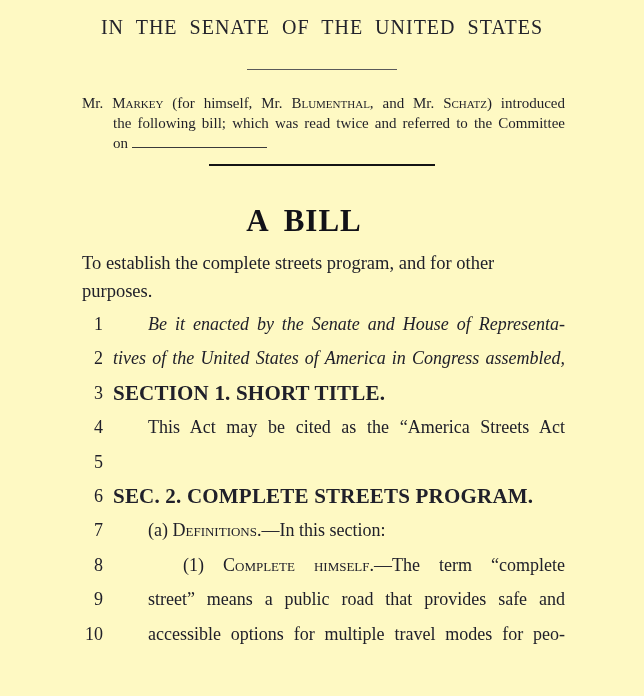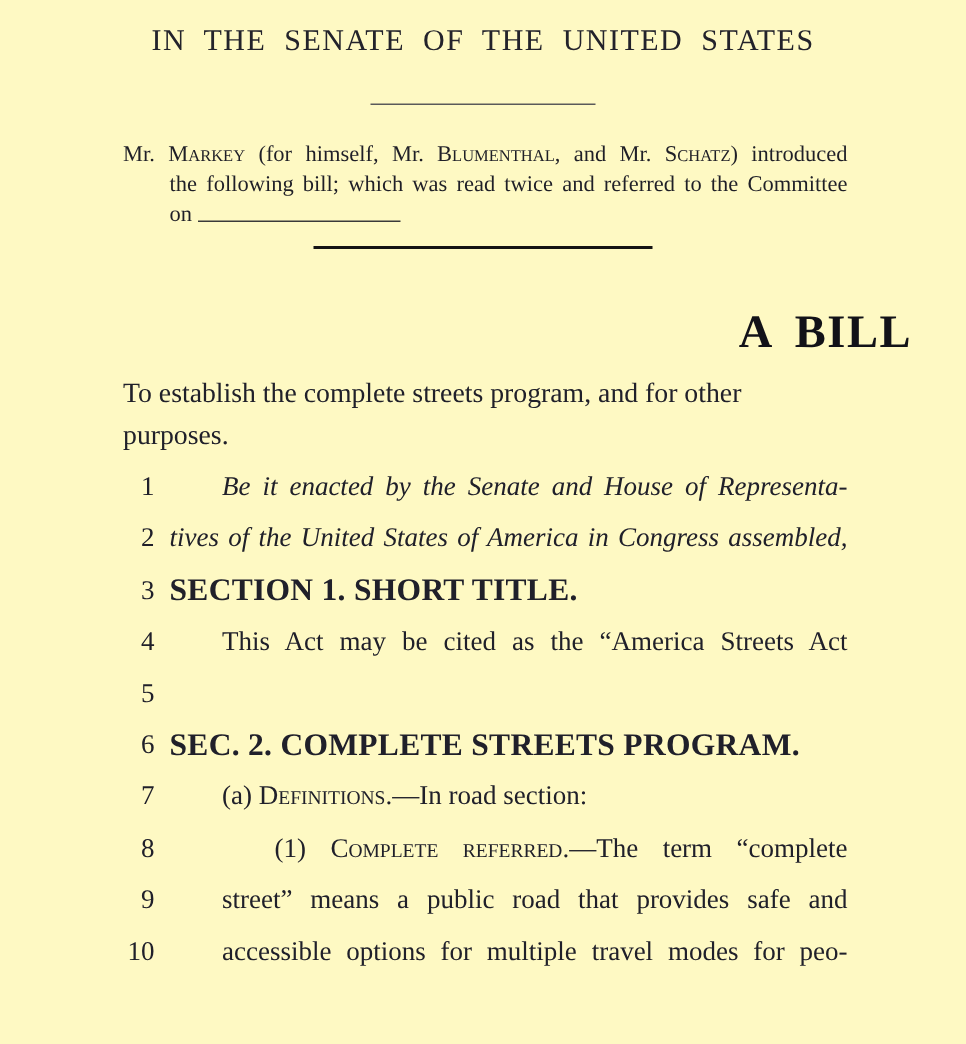--- a/index.html
+++ b/index.html
@@ -35,21 +35,21 @@
   }
   .sponsor .cont { padding-left: 31px; }
   .rule-thick {
     position: absolute;
     top: 164px; left: 209px; width: 226px;
     border-top: 2.5px solid #141414;
   }
   .bill-title {
     position: absolute;
     top: 203px; left: 0; width: 608px;
-    text-align: right;
+    text-align: center;
     font-size: 31px;
     font-weight: bold;
     letter-spacing: 1px;
     word-spacing: 7px;
     color: #121218;
   }
   .preamble {
     position: absolute;
     top: 250px; left: 82px; width: 480px;
     text-align: left;
@@ -134,25 +134,25 @@
       </div>
       <div class="bline">
         <span class="lnum">5</span>
       </div>
       <div class="bline">
         <span class="lnum">6</span>
         <div class="ltext bd"><span>SEC. 2. COMPLETE STREETS PROGRAM.</span></div>
       </div>
       <div class="bline">
         <span class="lnum">7</span>
-        <div class="ltext ind1"><span>(a) </span><span class="sc">Definitions</span><span>.—In road section:</span></div>
+        <div class="ltext ind1"><span>(a) </span><span class="sc">Definitions</span><span>.—In this section:</span></div>
       </div>
       <div class="bline">
         <span class="lnum">8</span>
-        <div class="ltext ind2 jf"><span>(1) </span><span class="sc">Complete referred</span><span>.—The term “complete</span></div>
+        <div class="ltext ind2 jf"><span>(1) </span><span class="sc">Complete himself</span><span>.—The term “complete</span></div>
       </div>
       <div class="bline">
         <span class="lnum">9</span>
         <div class="ltext ind1 jf"><span>street” means a public road that provides safe and</span></div>
       </div>
       <div class="bline">
         <span class="lnum">10</span>
         <div class="ltext ind1 jf"><span>accessible options for multiple travel modes for peo-</span></div>
       </div>
     </div>

